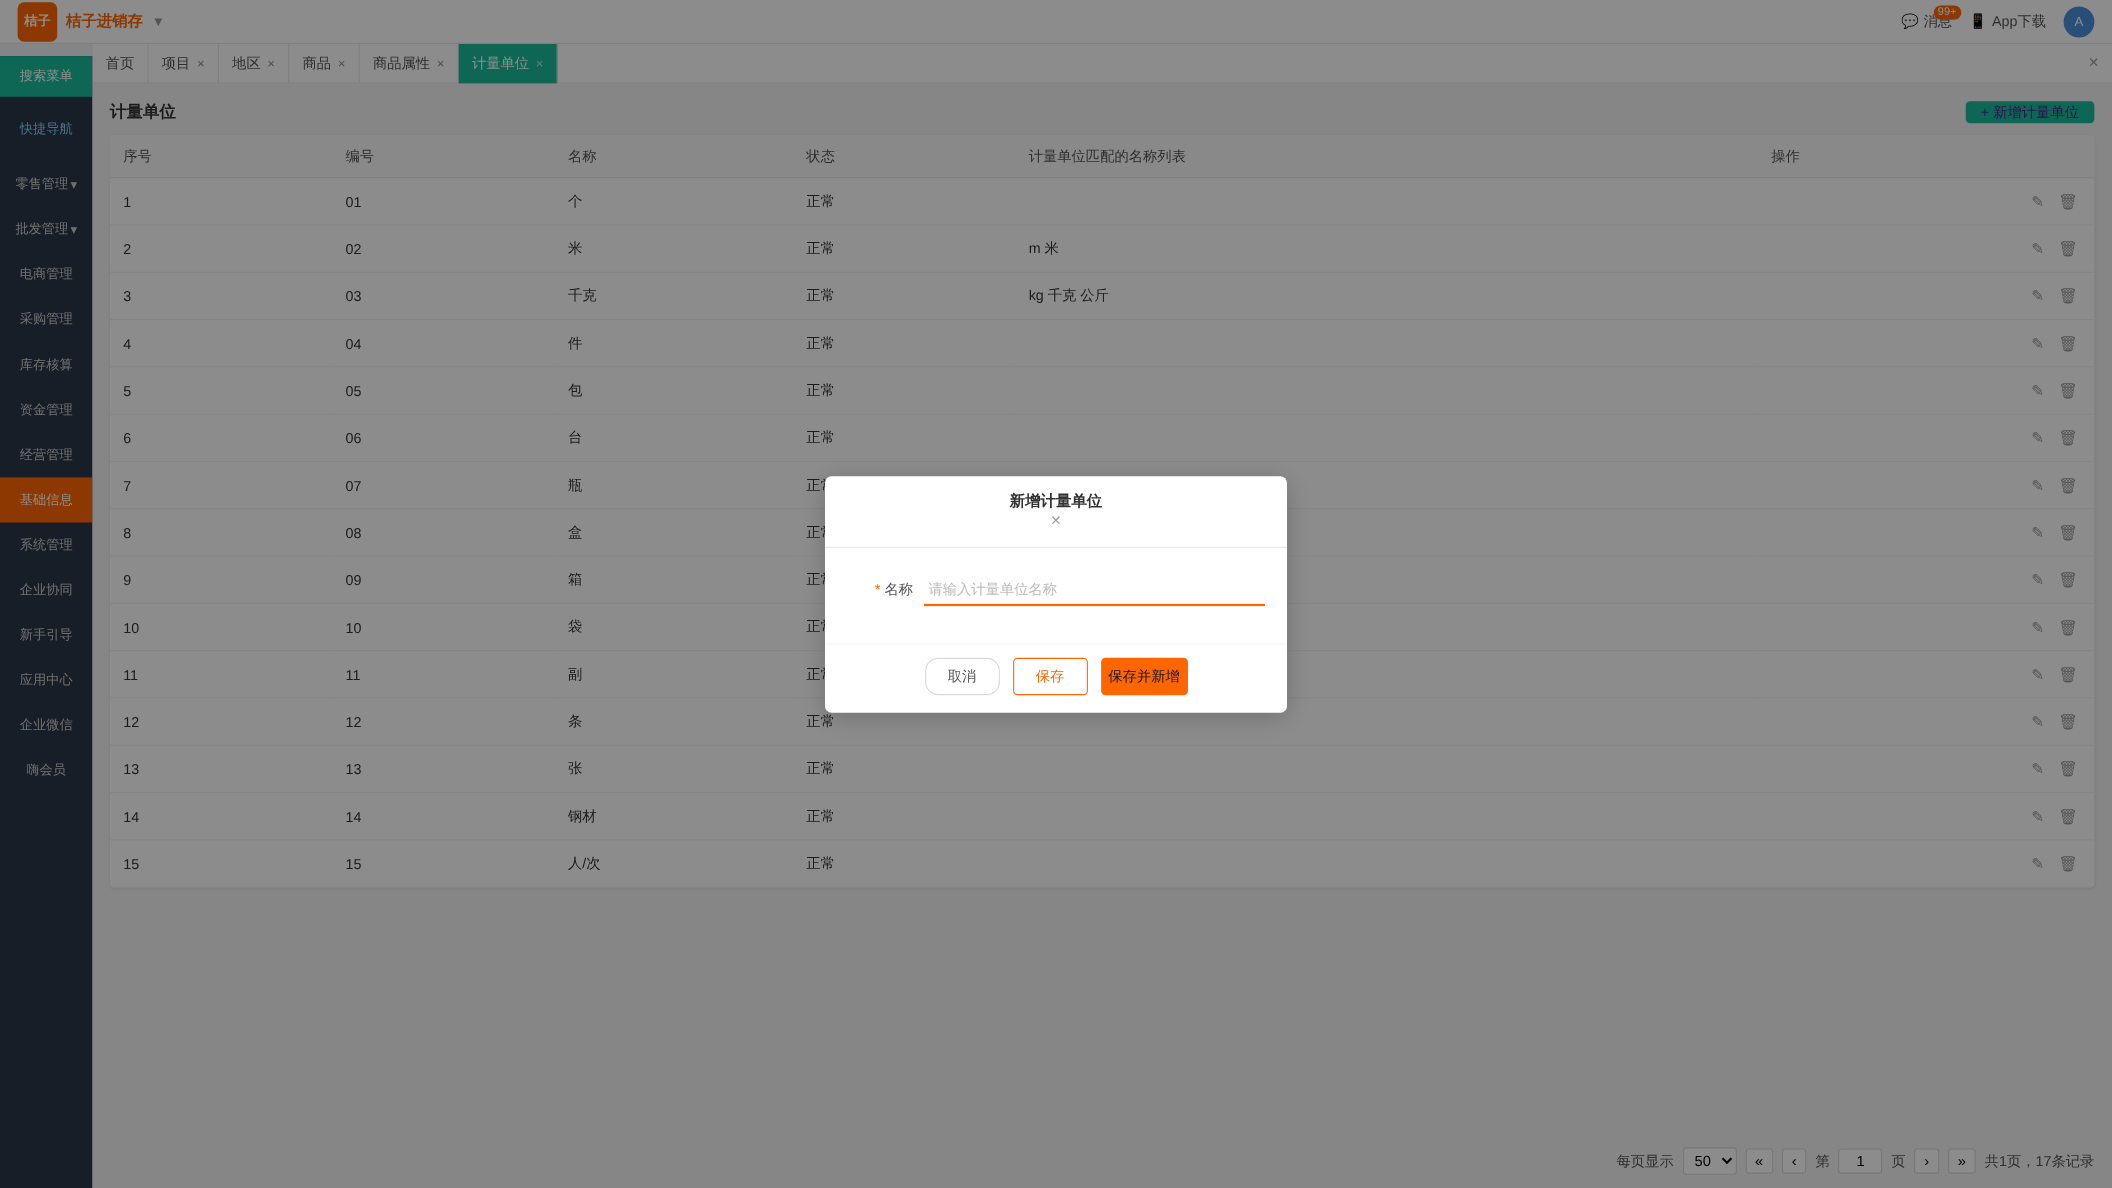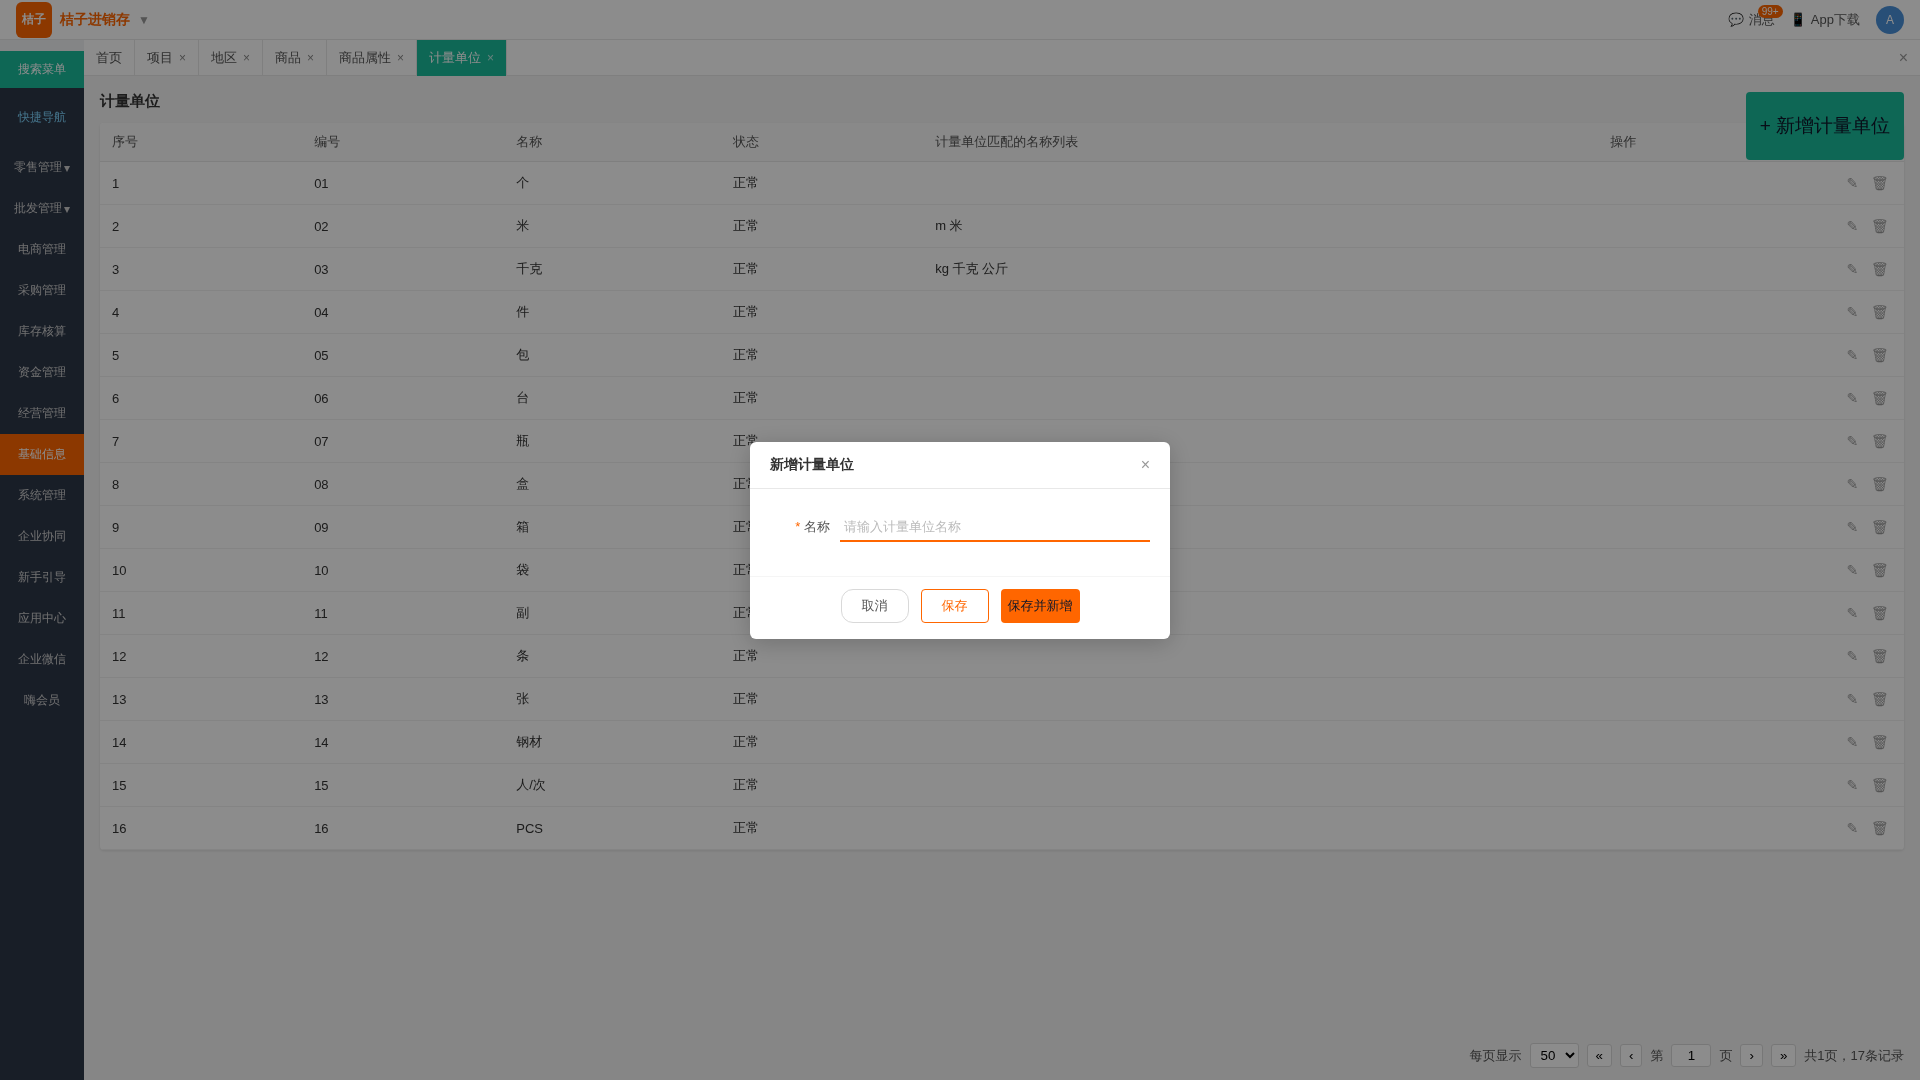--- a/index.html
+++ b/index.html
@@ -149,26 +149,26 @@
       color: #333;
       margin-bottom: 12px;
     }
 
     
     .add-btn {
       position: absolute;
       top: 16px;
       right: 16px;
       background: #1abc9c;
-      color: #0f172a;
+      color: #4c1d95;
       border: none;
-      padding: 21px 14px;
+      padding: 1px 14px;
       border-radius: 4px;
       cursor: pointer;
-      font-size: 19px;
+      font-size: 13px;
     }
 
     
     .data-table {
       width: 100%;
       border-collapse: collapse;
       background: #fff;
       border-radius: 4px;
       overflow: hidden;
       box-shadow: 0 1px 3px rgba(0,0,0,0.1);
@@ -250,20 +250,21 @@
       width: 420px;
       box-shadow: 0 4px 24px rgba(0,0,0,0.2);
       overflow: hidden;
     }
     .modal-header {
       padding: 14px 20px;
       border-bottom: 1px solid #e8e8e8;
       display: flex;
       align-items: center;
       justify-content: space-between;
+      flex-direction: column;
     }
     .modal-title { font-size: 14px; font-weight: bold; color: #333; }
     .modal-close { cursor: pointer; color: #999; font-size: 16px; }
     .modal-body { padding: 24px 20px 16px; }
     .form-row {
       display: flex;
       align-items: center;
       margin-bottom: 18px;
     }
     .form-label {
@@ -596,31 +597,20 @@
       <td>15</td>
       <td>15</td>
       <td>人/次</td>
       <td class="status-normal">正常</td>
       <td></td>
       <td class="col-actions">
         <span class="action-btn">✎</span>
         <span class="action-btn">🗑</span>
       </td>
     </tr>
-            <tr>
-      <td>16</td>
-      <td>16</td>
-      <td>PCS</td>
-      <td class="status-normal">正常</td>
-      <td></td>
-      <td class="col-actions">
-        <span class="action-btn">✎</span>
-        <span class="action-btn">🗑</span>
-      </td>
-    </tr>
           </tbody>
       </table>
     </div>
 
     <div class="pagination-bar">
       <span>每页显示</span>
       <select class="page-size-select">
         <option>50</option>
       </select>
       <button class="page-btn">«</button>

